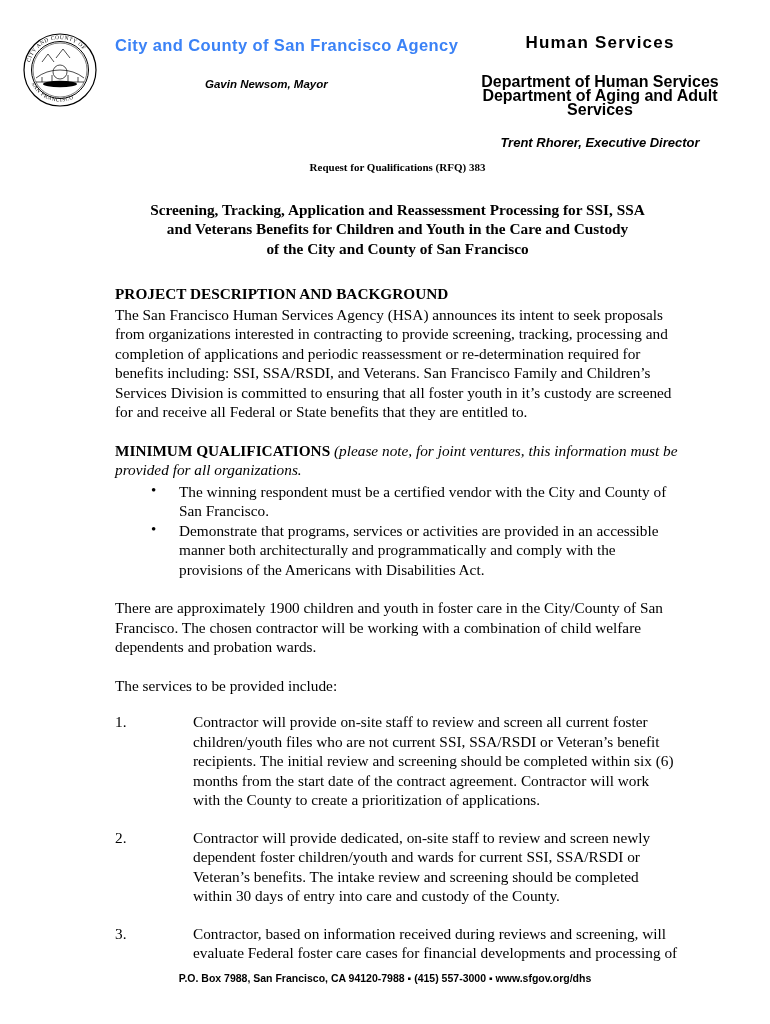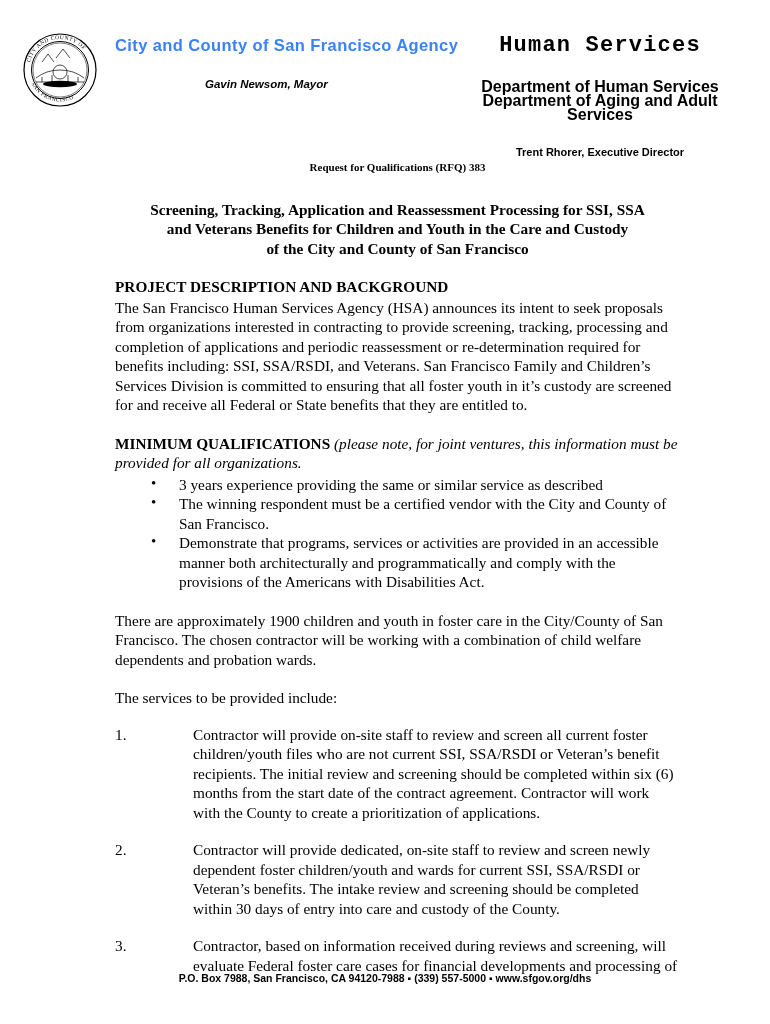--- a/index.html
+++ b/index.html
@@ -58,37 +58,38 @@
     margin-left: 90px;
   }
   .header-right {
     position: absolute;
     left: 470px;
     top: 33px;
     width: 260px;
     text-align: center;
   }
   .hs-title {
-    font-family: Liberation Mono, monospace;
-    font-weight: bold;
-    font-size: 22px;
+    font-family: Liberation Sans, sans-serif;
+    font-weight: bold;
+    font-size: 17px;
     letter-spacing: 1.2px;
   }
   .hs-sub {
     font-family: "Liberation Sans", sans-serif;
     font-weight: bold;
     font-size: 16px;
     line-height: 14px;
     margin-top: 22px;
   }
   .director {
     font-family: "Liberation Sans", sans-serif;
     font-weight: bold;
-    font-size: 11px;
-    margin-top: 24px;
+    font-style: italic;
+    font-size: 13px;
+    margin-top: 18px;
   }
 
   
   .content {
     position: absolute;
     left: 115px;
     top: 158px;
     width: 565px;
     font-size: 15.3px;
     line-height: 19.5px;
@@ -97,21 +98,21 @@
     text-align: center;
     font-weight: bold;
     font-size: 11px;
     margin-bottom: 22px;
   }
   .rfq-subject {
     text-align: center;
     font-weight: bold;
     font-size: 15.3px;
     line-height: 19.5px;
-    margin: 0 auto 19px auto;
+    margin: 0 auto 26px auto;
     width: 530px;
   }
   .sec-head {
     font-weight: bold;
     font-size: 15.3px;
     margin-bottom: 1px;
   }
   p.para {
     margin: 0 0 0 0;
     text-align: left;
@@ -228,21 +229,20 @@
     </div>
 
     <div class="sec-head">PROJECT DESCRIPTION AND BACKGROUND</div>
     <p class="para">The San Francisco Human Services Agency (HSA) announces its intent to seek proposals from organizations interested in contracting to provide screening, tracking, processing and completion of applications and periodic reassessment or re-determination required for benefits including:  SSI, SSA/RSDI, and Veterans. San Francisco Family and Children’s Services Division is committed to ensuring that all foster youth in it’s custody are screened for and receive all Federal or State benefits that they are entitled to.</p>
 
     <div class="gap"></div>
 
     <div class="sec-head"><span>MINIMUM QUALIFICATIONS</span><span class="min-qual-italic"> (please note, for joint ventures, this information must be provided for all organizations.</span></div>
 
     <ul class="bullets">
-      <li>3 years experience providing the same or similar service as described</li>
       <li>The winning respondent must be a certified vendor with the City and County of San Francisco.</li>
       <li>Demonstrate that programs, services or activities are provided in an accessible manner both architecturally and programmatically and comply with the provisions of the Americans with Disabilities Act.</li>
     </ul>
 
     <div class="gap"></div>
 
     <p class="para">There are approximately 1900 children and youth in foster care in the City/County of San Francisco.  The chosen contractor will be working with a combination of child welfare dependents and probation wards.</p>
 
     <div class="gap"></div>
 
@@ -258,15 +258,15 @@
         <span>Contractor will provide dedicated, on-site staff to review and screen newly dependent foster children/youth and wards for current SSI, SSA/RSDI or Veteran’s benefits.  The intake review and screening should be completed within 30 days of entry into care and custody of the County.</span>
       </div>
       <div class="numitem">
         <span class="num">3.</span>
         <span>Contractor, based on information received during reviews and screening, will evaluate Federal foster care cases for financial developments and processing of</span>
       </div>
     </div>
 
   </div>
 
-  <div class="footer">P.O. Box 7988, San Francisco, CA 94120-7988 ▪ (339) 557-5000 ▪ www.sfgov.org/dhs</div>
+  <div class="footer">P.O. Box 7988, San Francisco, CA 94120-7988 ▪ (415) 557-3000 ▪ www.sfgov.org/dhs</div>
 
 </div>
 
 </body></html>

